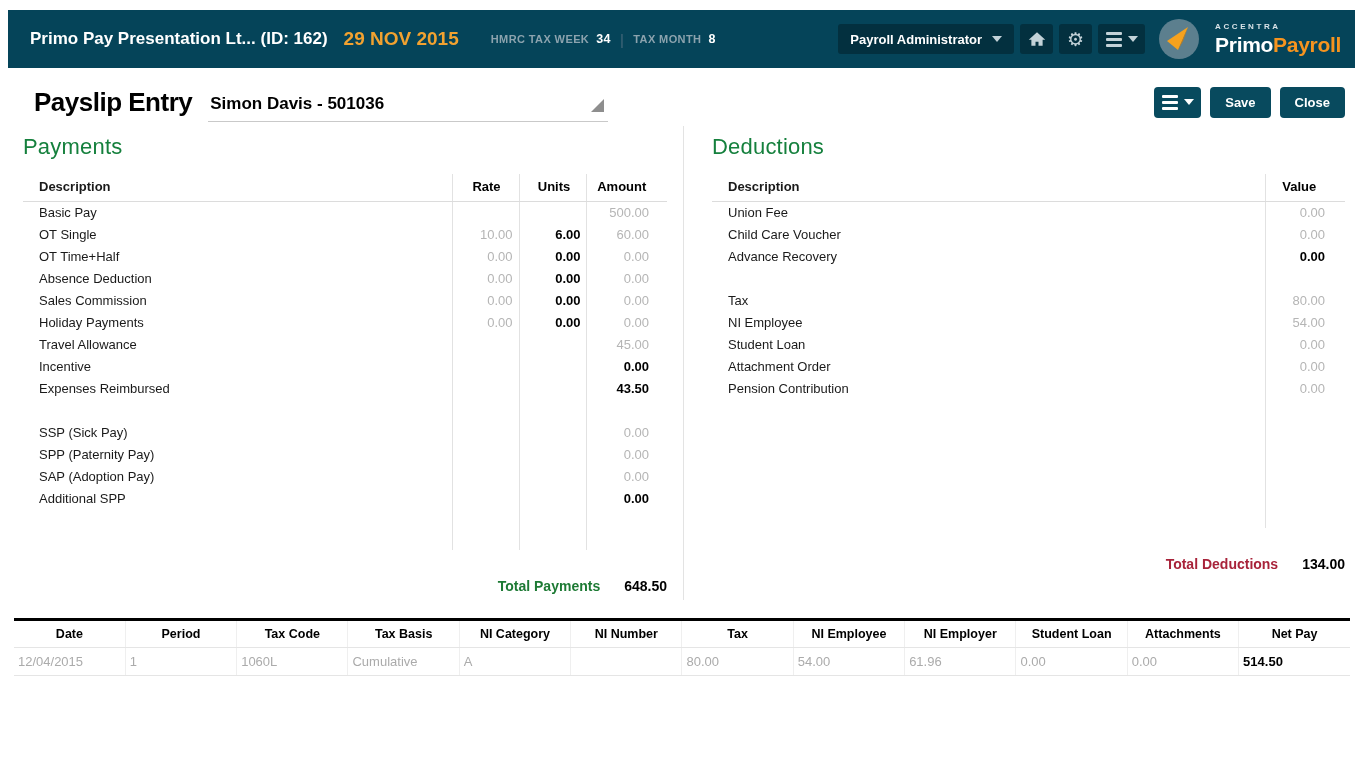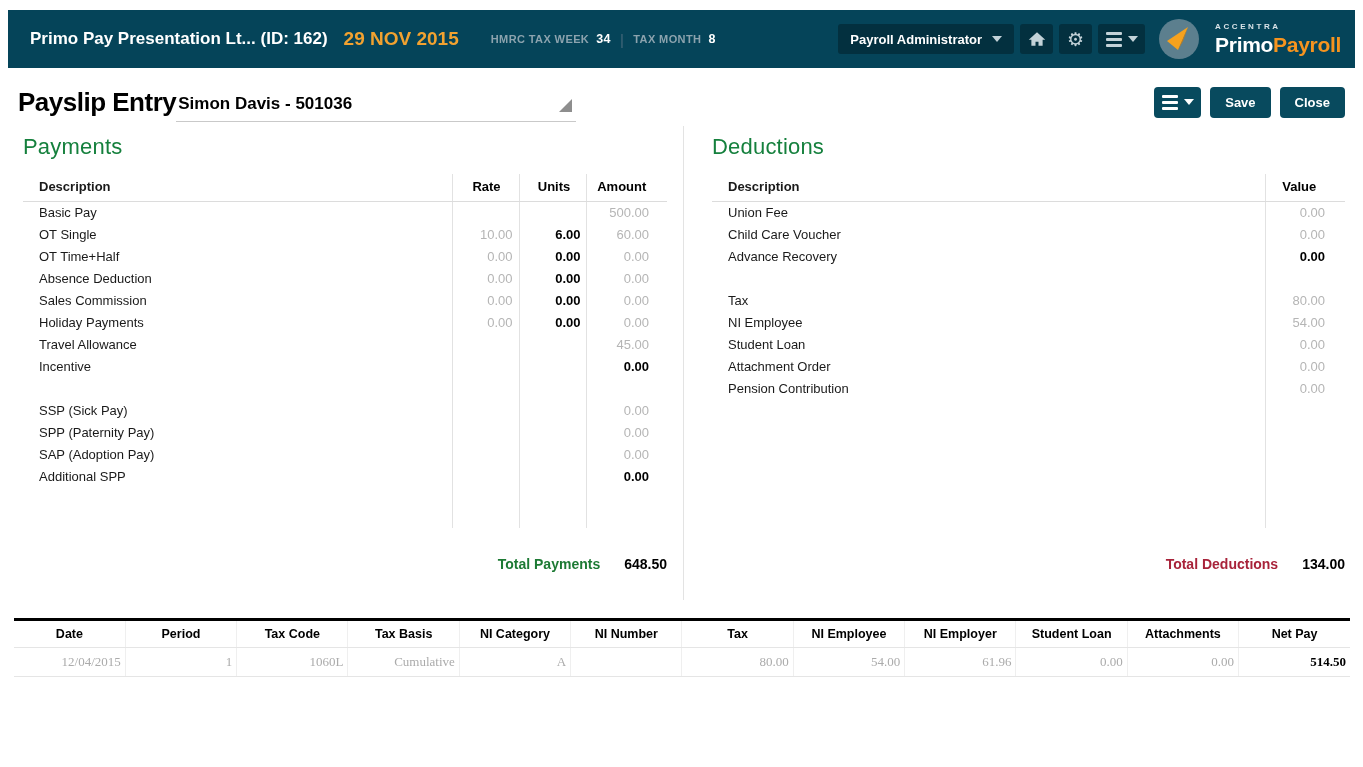--- a/index.html
+++ b/index.html
@@ -35,21 +35,21 @@
 
   .logo { display:flex; align-items:center; gap:16px; margin-left:14px; }
   .logo-circle { width:40px; height:40px; border-radius:50%; background:#5C7F8E; flex:0 0 auto; }
   .logo-text { line-height:1; }
   .logo-text .accentra { font-size:8px; font-weight:bold; letter-spacing:2.6px; color:#D9E3E8; margin-bottom:3px; }
   .logo-text .name { font-size:21px; font-weight:bold; color:#fff; letter-spacing:-.3px; }
   .logo-text .name .orange { color:#F6941F; }
 
   
   .titlebar { position:absolute; top:82px; left:18px; right:18px; height:40px; display:flex; align-items:center; }
-  .page-title { font-size:26px; font-weight:bold; margin:0; letter-spacing:-.5px; color:#000; }
+  .page-title { font-size:26px; font-weight:bold; margin:16px; letter-spacing:-.5px; color:#000; }
   .emp-select { width:400px; border-bottom:1px solid #c9c9c9; padding:0 0 7px 2px; position:relative; cursor:pointer; align-self:flex-end; }
   .emp-name { font-size:17px; font-weight:bold; color:#000; }
   .emp-tri { position:absolute; right:4px; bottom:9px; width:0; height:0; border-left:13px solid transparent; border-bottom:13px solid #8e8e8e; }
   .actions { margin-left:auto; display:flex; gap:9px; }
   .btn {
     background:#084A5E; color:#fff; border:none; border-radius:4px; height:31px;
     font-size:13px; font-weight:bold; padding:0 15px; cursor:pointer; font-family:inherit;
     display:flex; align-items:center; justify-content:center;
   }
   .btn-menu { width:47px; gap:6px; padding:0; }
@@ -85,21 +85,21 @@
 
   
   .summary { position:absolute; top:618px; left:14px; right:13px; }
   table.sum { width:100%; border-collapse:collapse; table-layout:fixed; }
   .sum th {
     border-top:3px solid #000000; border-bottom:1px solid #e5e5e5; border-left:1px solid #efefef;
     padding:6px 4px; font-size:12.5px; font-weight:bold; color:#000; text-align:center; white-space:nowrap;
   }
   .sum td {
     border-bottom:1px solid #e5e5e5; border-left:1px solid #efefef;
-    padding:6px 4px; font-size:13px; color:#ABABAB; text-align:right; white-space:nowrap;font-family:Liberation Serif, serif;
+    padding:6px 4px; font-size:13px; color:#ABABAB; text-align:left; white-space:nowrap;
   }
   .sum th:first-child, .sum td:first-child { border-left:none; }
   .sum td.strong { color:#000; font-weight:bold; }
 </style>
 </head>
 <body>
 
 <div class="topbar">
   <span class="company">Primo Pay Presentation Lt... (ID: 162)</span>
   <span class="paydate">29 NOV 2015</span>
@@ -224,20 +224,26 @@
             <td class="c-desc">Travel Allowance</td>
             <td class="c-rate"></td>
             <td class="c-units"></td>
             <td class="c-amount muted">45.00</td>
           </tr>
           <tr>
             <td class="c-desc">Incentive</td>
             <td class="c-rate"></td>
             <td class="c-units"></td>
             <td class="c-amount strong">0.00</td>
+          </tr>
+          <tr>
+            <td class="c-desc">Expenses Reimbursed</td>
+            <td class="c-rate"></td>
+            <td class="c-units"></td>
+            <td class="c-amount strong">43.50</td>
           </tr>
           <tr class="spacer-row">
             <td class="c-desc"></td>
             <td class="c-rate"></td>
             <td class="c-units"></td>
             <td class="c-amount"></td>
           </tr>
           <tr>
             <td class="c-desc">SSP (Sick Pay)</td>
             <td class="c-rate"></td>

